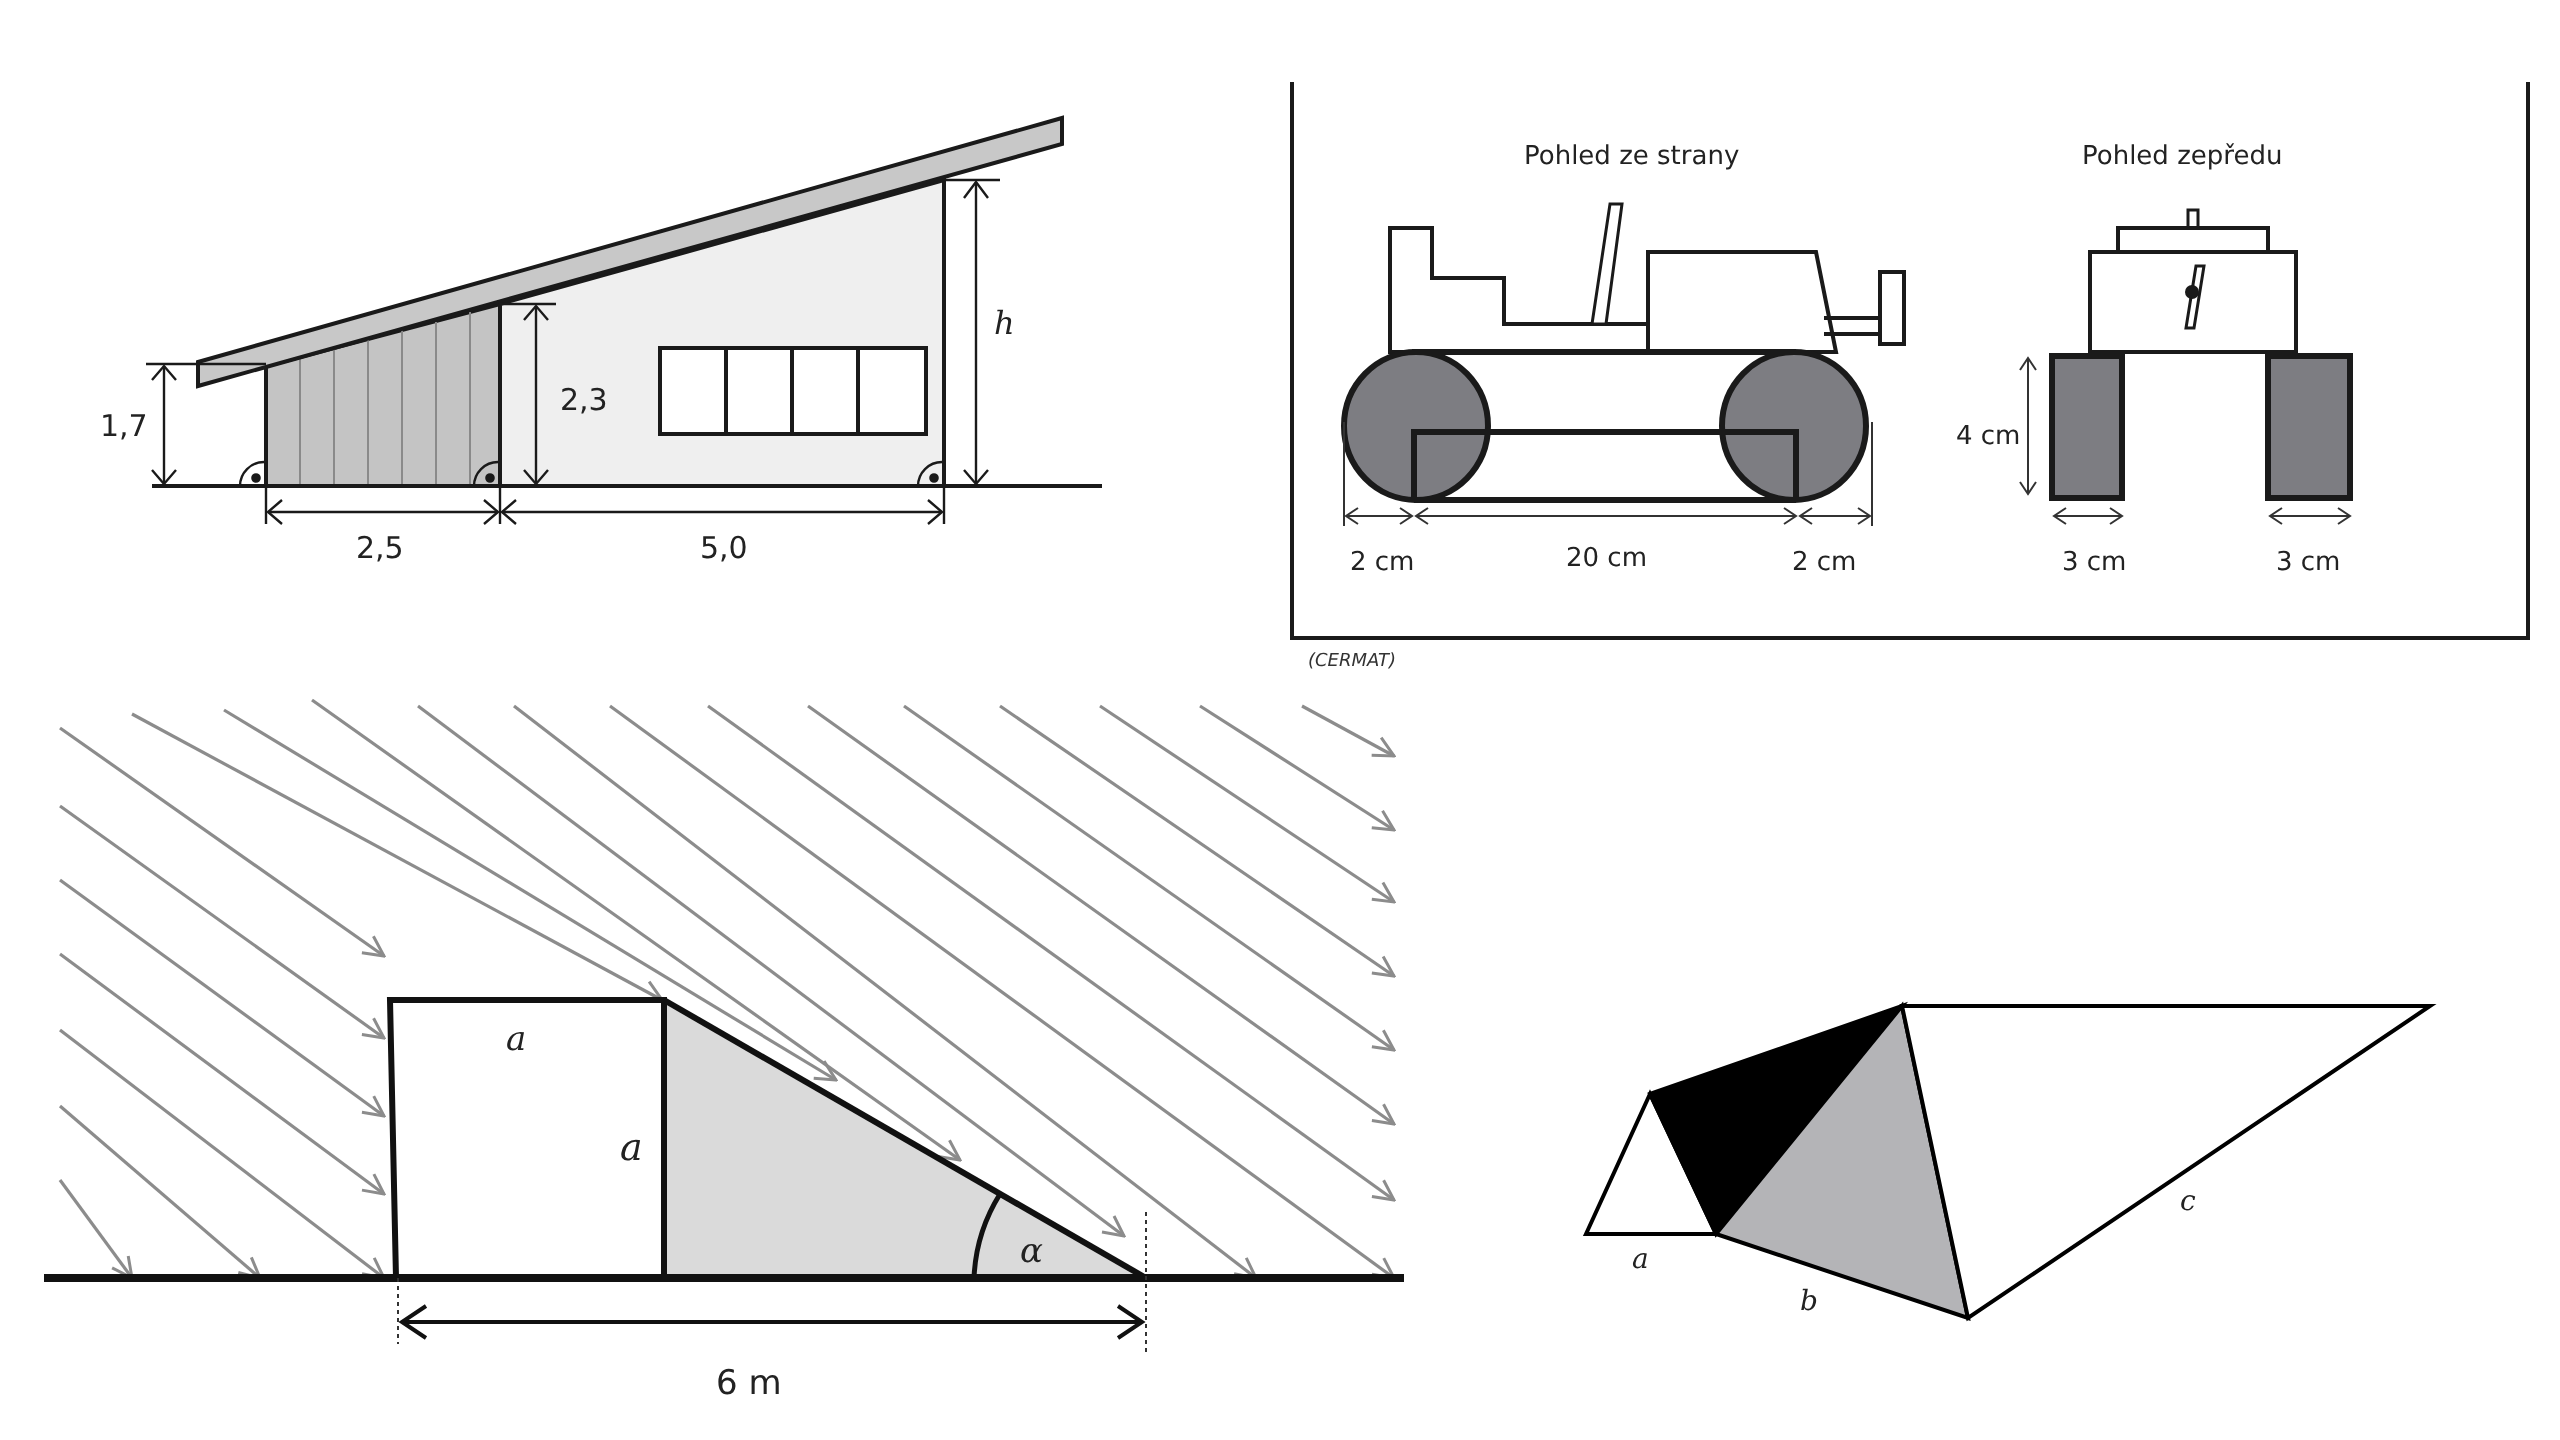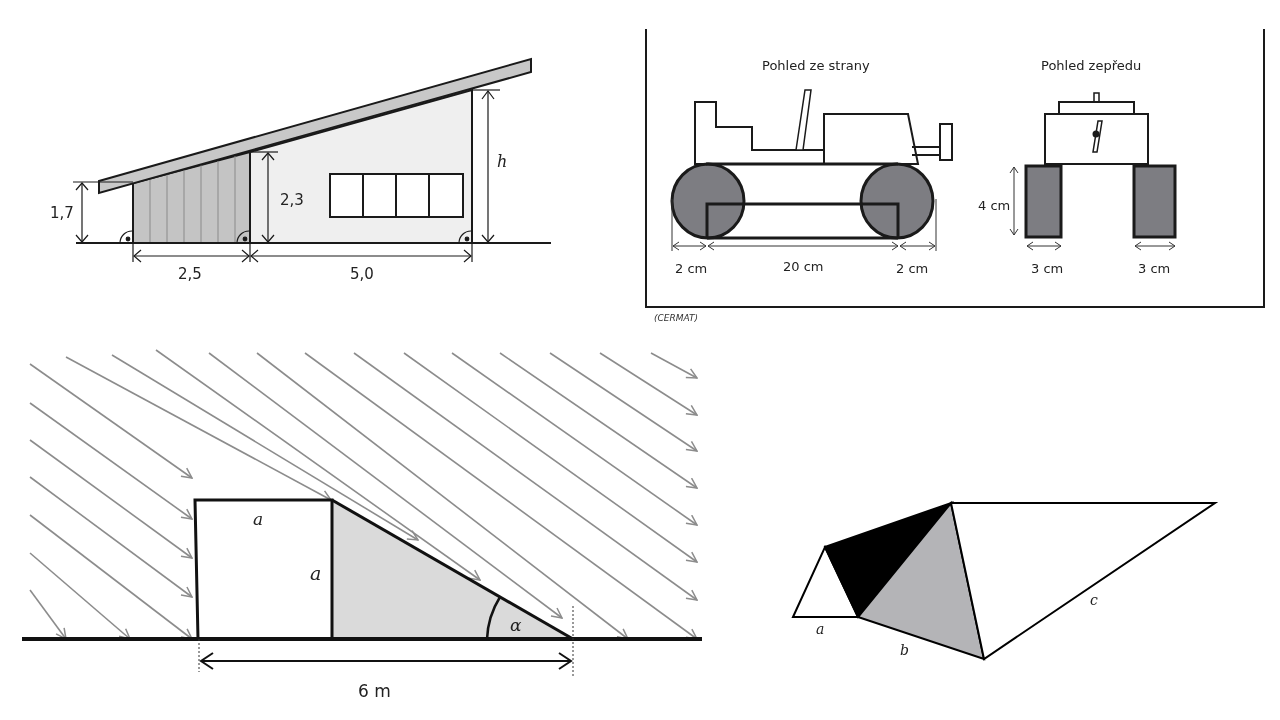--- a/index.html
+++ b/index.html
@@ -81,21 +81,21 @@
         <path d="M242,250 L249,256 L242,262"></path>
       <line x1="251" y1="256" x2="471" y2="256"></line>
       <path d="M258,250 L251,256 L258,262"></path>
         <path d="M464,250 L471,256 L464,262"></path>
     </g>
     <text class="lbl" x="178" y="279" font-size="15">2,5</text>
     <text class="lbl" x="350" y="279" font-size="15">5,0</text>
   </svg>
 </div>
 
-<div class="panel" style="left:640px;top:4px;width:640px;height:340px;text-align:center;">
+<div class="panel" style="left:640px;top:16px;width:640px;height:340px;text-align:center;">
   <svg width="640" height="340" viewBox="640 0 640 340">
 
     <path d="M646,25 L646,303 L1264,303 L1264,25" fill="none" stroke="#1a1a1a" stroke-width="2"></path>
     <text class="lbl" x="762" y="66" font-size="13">Pohled ze strany</text>
     <text class="lbl" x="1041" y="66" font-size="13">Pohled zepředu</text>
 
     <g fill="#ffffff" stroke="#1a1a1a" stroke-width="2">
       <polygon points="695,160 695,98 716,98 716,123 752,123 752,146 824,146 824,160"></polygon>
       <polygon points="796,146 805,86 811,86 803,146" stroke-width="1.5"></polygon>
       <polygon points="824,160 824,110 908,110 918,160"></polygon>

